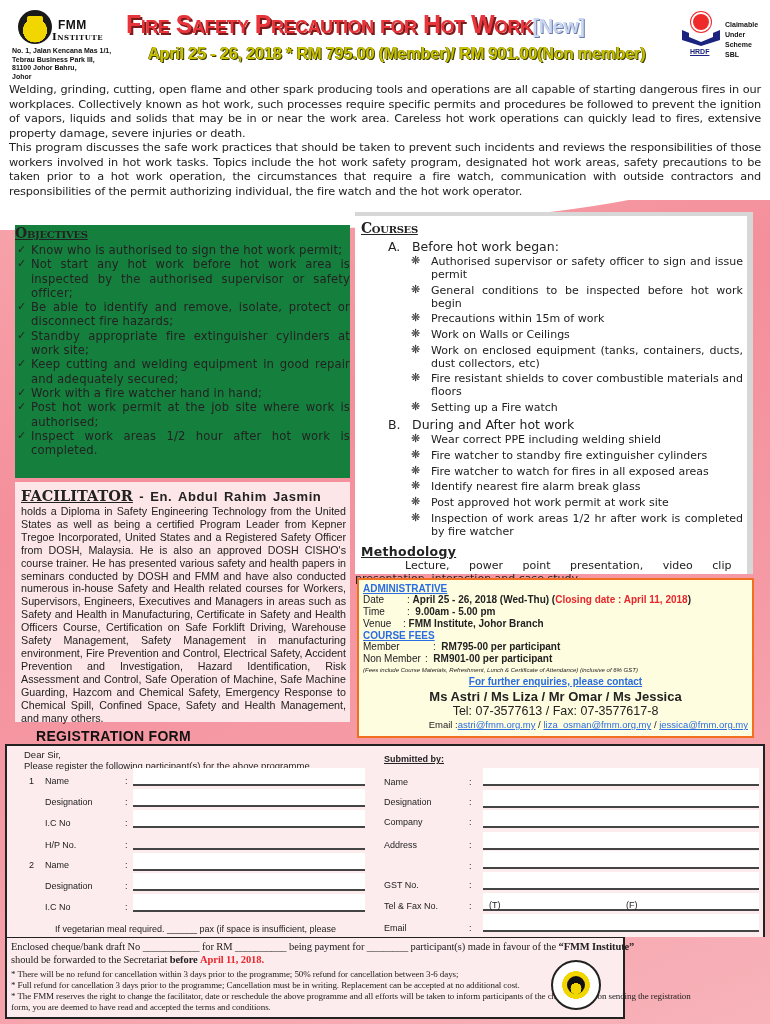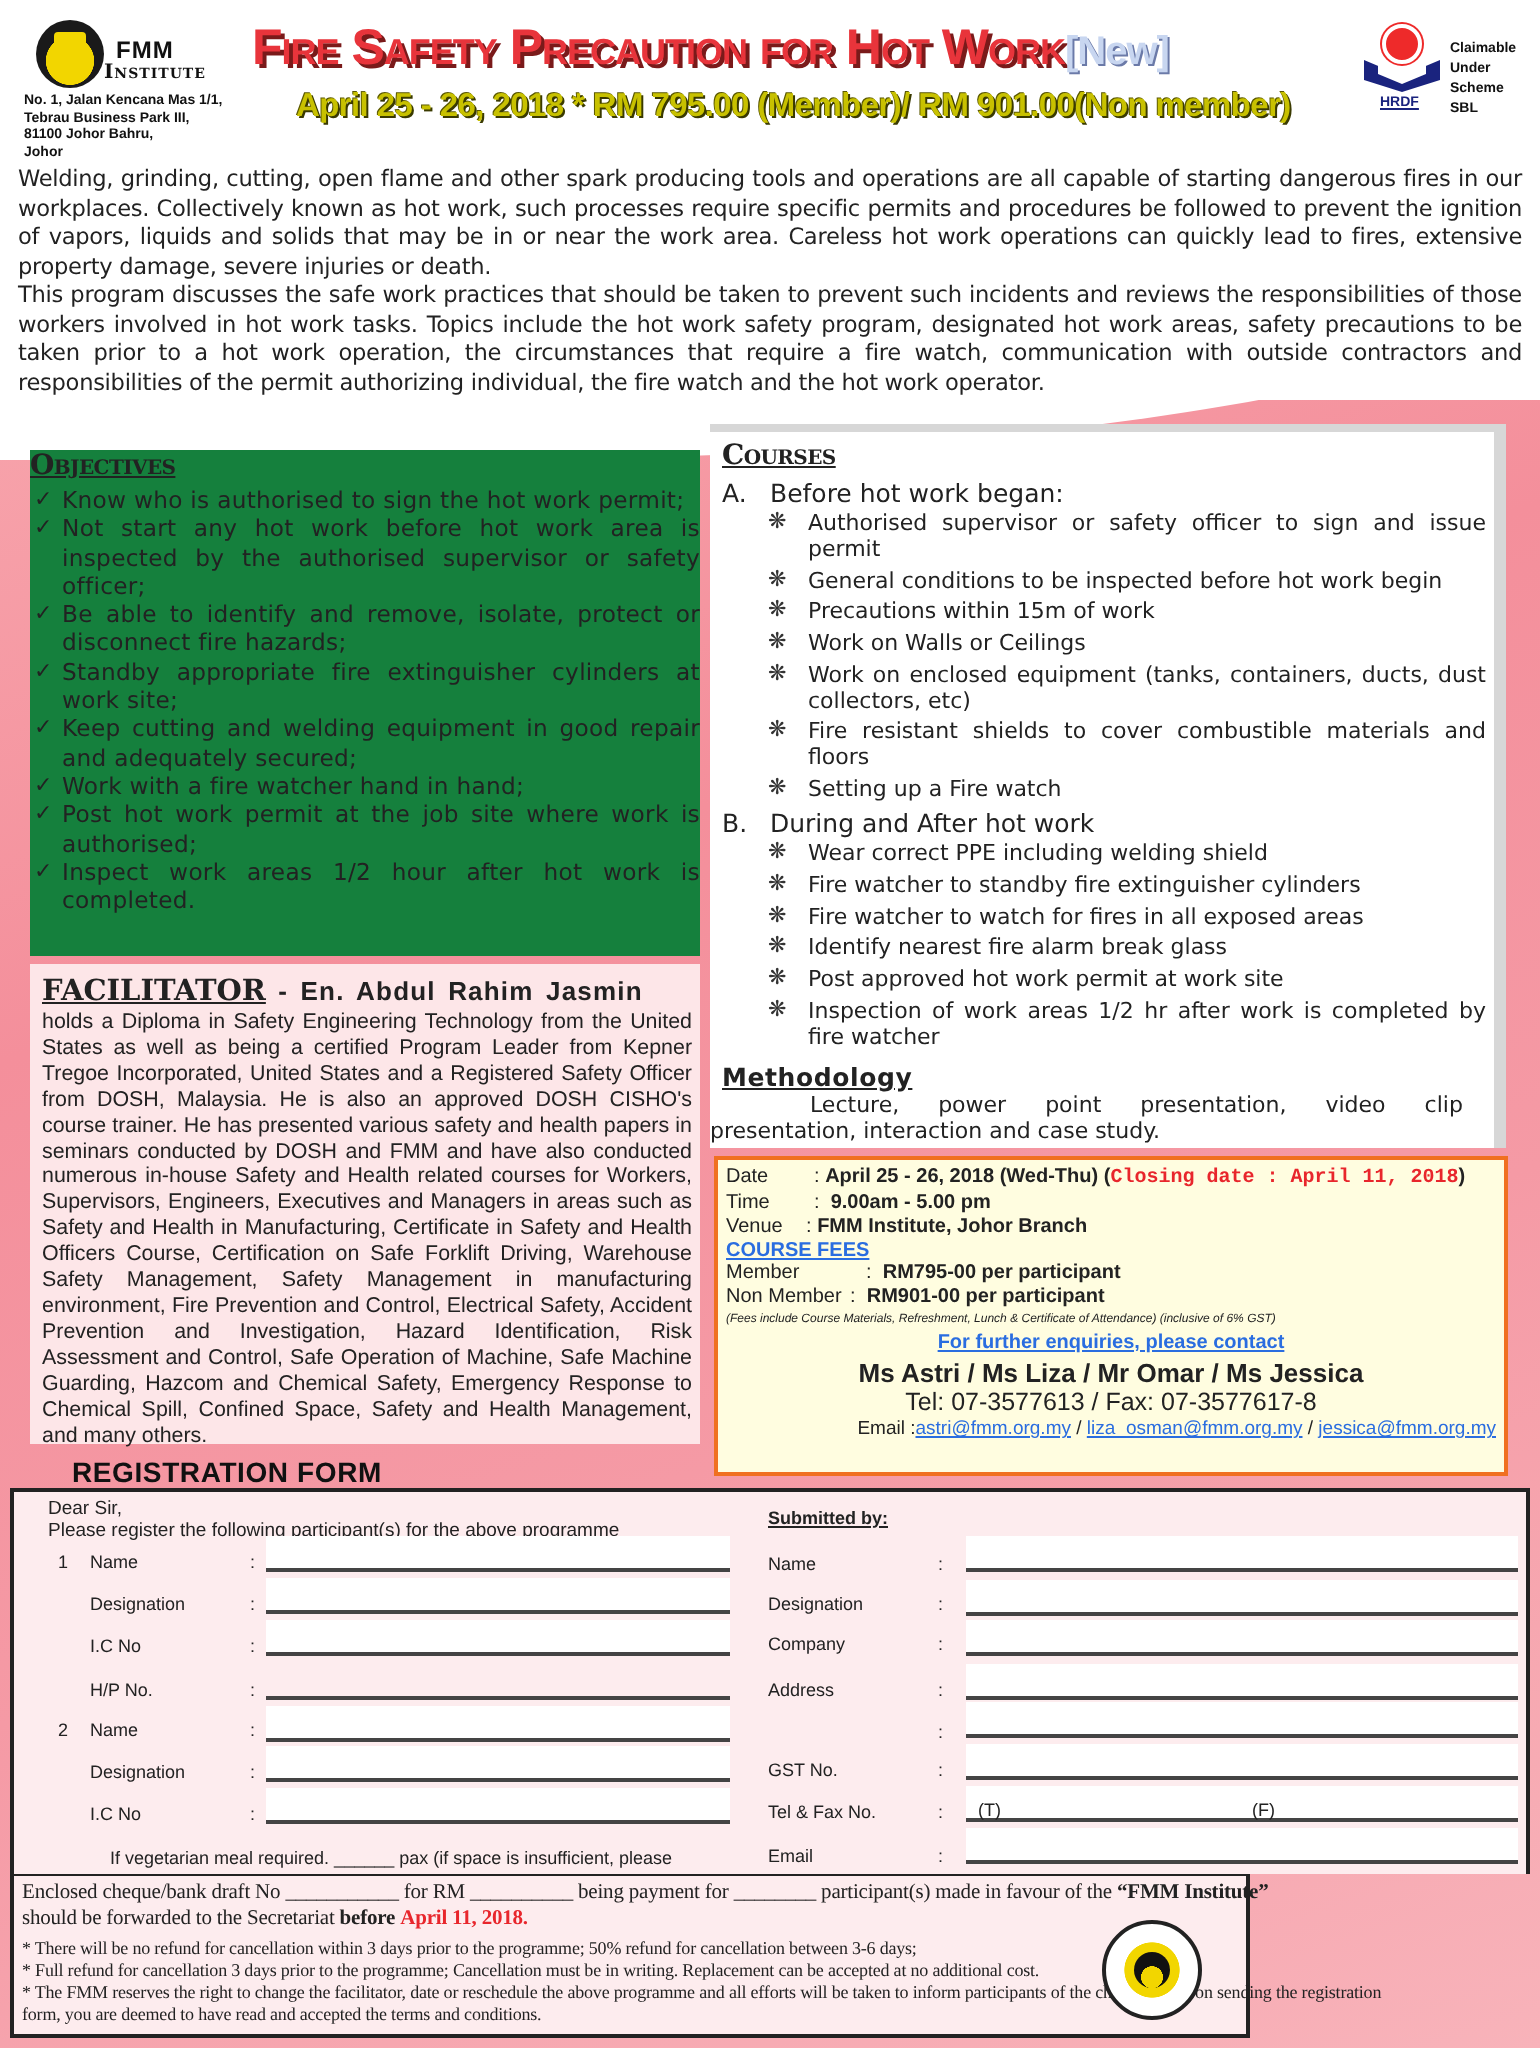--- a/index.html
+++ b/index.html
@@ -74,21 +74,21 @@
     text-align: justify; color: #222; letter-spacing: 0.15px;
   }
   .obj-list li .chk { position: absolute; left: 2px; top: 0; font-size: 11px; }
 
   
   .courses-box {
     left: 355px; top: 212px; width: 398px; height: 362px; background: #fff;
     border-top: 4px solid #d7d7d7; border-right: 6px solid #d7d7d7;
   }
   .courses-inner { position: absolute; left: 6px; top: 4px; width: 382px; }
-  .course-section { margin-top: 3px; }
+  .course-section { margin-top: 3px; margin-left: 27px; }
   .course-letter { font: 12.5px "DejaVu Sans", sans-serif; line-height: 16px; color: #222; }
   .course-letter span.l { display: inline-block; width: 24px; }
   .course-items { list-style: none; padding-left: 21px; }
   .course-items li {
     position: relative; padding-left: 22px; font: 11px "DejaVu Sans", sans-serif; line-height: 13px;
     text-align: justify; margin-bottom: 2.7px; color: #222;
   }
   .course-items li .star { position: absolute; left: 2px; top: -1px; font-size: 11px; color: #333; }
   .method-head { font: bold 12.5px "DejaVu Sans", sans-serif; text-decoration: underline; margin-top: 6px; letter-spacing: 0.3px; }
   .method-text { font: 11px "DejaVu Sans", sans-serif; line-height: 13.5px; text-align: justify; text-indent: 50px; word-spacing: 16px; margin-left: -6px; }
@@ -105,21 +105,21 @@
 
   
   .admin-box {
     left: 357px; top: 578px; width: 397px; height: 160px; background: #fffde0;
     border: 2px solid #f07020; padding: 3px 4px;
   }
   .admin-head { font: bold 10px "Liberation Sans", sans-serif; color: #2a6de0; text-decoration: underline; }
   .admin-row { font: 10px "Liberation Sans", sans-serif; line-height: 12px; white-space: nowrap; color: #222; }
   .admin-row .k { display: inline-block; }
   .admin-row b { font-weight: bold; }
-  .admin-row .red { color: #e8262c; font-weight: bold; font-family: Liberation Mono, monospace; }
+  .admin-row .red { color: #e8262c; font-weight: bold; }
   .admin-note { font: italic 6px "Liberation Sans", sans-serif; margin-top: 2px; white-space: nowrap; }
   .enq { text-align: center; font: bold 10px "Liberation Sans", sans-serif; color: #2a6de0; text-decoration: underline; margin-top: 3px; }
   .contact-names { text-align: center; font: bold 13px "Liberation Sans", sans-serif; margin-top: 2px; }
   .contact-tel { text-align: center; font: 12.5px "Liberation Sans", sans-serif; }
   .contact-email { text-align: right; font: 9.5px "Liberation Sans", sans-serif; margin-top: 1px; white-space: nowrap; }
   .contact-email a { color: #2a6de0; text-decoration: underline; }
 
   
   .reg-title { left: 36px; top: 728px; font: bold 14px "Liberation Sans", sans-serif; color: #111; letter-spacing: 0.3px; }
   .reg-box {
@@ -244,20 +244,21 @@
 
 <div class="layer fac-box">
   <div class="fac-head">
     <span class="lbl">FACILITATOR</span>
     <span>- En. Abdul Rahim Jasmin</span>
   </div>
   <div class="fac-text">holds a Diploma in Safety Engineering Technology from the United States as well as being a certified Program Leader from Kepner Tregoe Incorporated, United States and a Registered Safety Officer from DOSH, Malaysia. He is also an approved DOSH CISHO's course trainer. He has presented various safety and health papers in seminars conducted by DOSH and FMM and have also conducted numerous in-house Safety and Health related courses for Workers, Supervisors, Engineers, Executives and Managers in areas such as Safety and Health in Manufacturing, Certificate in Safety and Health Officers Course, Certification on Safe Forklift Driving, Warehouse Safety Management, Safety Management in manufacturing environment, Fire Prevention and Control, Electrical Safety, Accident Prevention and Investigation, Hazard Identification, Risk Assessment and Control, Safe Operation of Machine, Safe Machine Guarding, Hazcom and Chemical Safety, Emergency Response to Chemical Spill, Confined Space, Safety and Health Management, and many others.</div>
 </div>
 
 <div class="layer admin-box">
+  <div class="admin-head">ADMINISTRATIVE</div>
   <div class="admin-row">
     <span class="k" style="width:44px">Date</span><span>: </span><b>April 25 - 26, 2018 (Wed-Thu) (</b><span class="red">Closing date : April 11, 2018</span><b>)</b>
   </div>
   <div class="admin-row">
     <span class="k" style="width:44px">Time</span><span>:&nbsp; </span><b>9.00am - 5.00 pm</b>
   </div>
   <div class="admin-row">
     <span class="k" style="width:40px">Venue</span><span>: </span><b>FMM Institute, Johor Branch</b>
   </div>
   <div class="admin-head">COURSE FEES</div>

